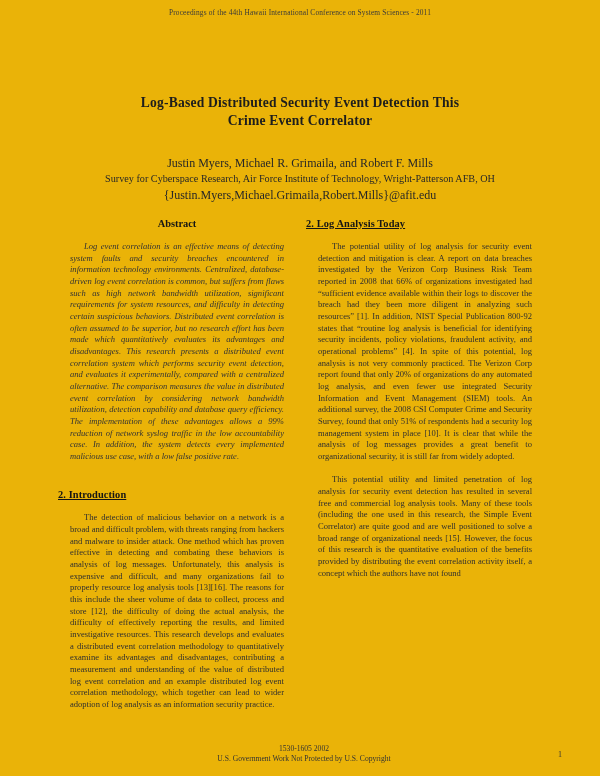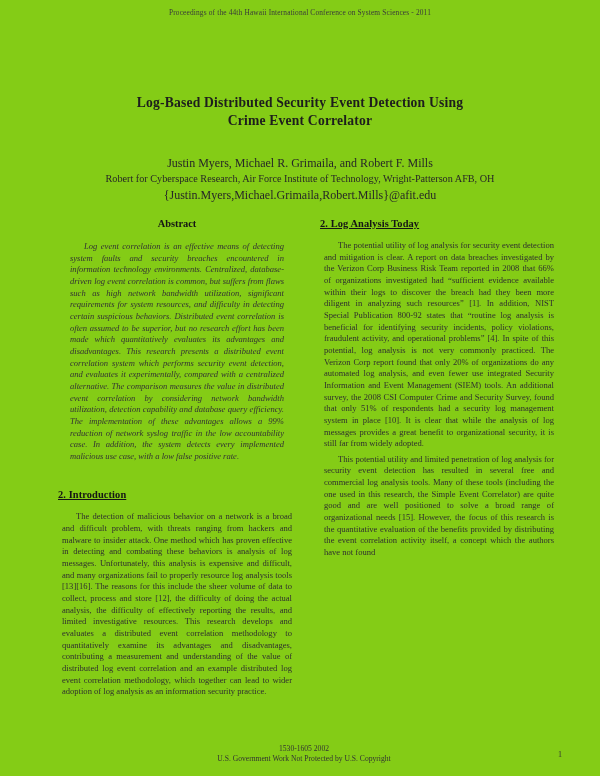--- a/index.html
+++ b/index.html
@@ -11,21 +11,21 @@
     width: 600px;
     height: 776px;
     position: relative;
     font-family: "Liberation Serif", serif;
     color: #2b2b2b;
     overflow: hidden;
   }
   .page {
     position: absolute;
     inset: 0;
-    background: #84cc16;
+    background: #eab308;
   }
 
   
   .running-header {
     position: absolute;
     top: 8px;
     left: 0;
     right: 0;
     text-align: center;
     font-size: 7.4px;
@@ -63,21 +63,21 @@
   .author-email { font-size: 12px; color: #272727; }
 
   
   .columns {
     position: absolute;
     top: 218px;
     left: 58px;
     width: 486px;
     height: 505px;
     display: flex;
-    gap: 24px;
+    gap: 10px;
     justify-content: space-between;
   }
   .col {
     width: 238px;
     flex: 0 0 238px;
   }
 
   .section-heading {
     font-size: 10.4px;
     font-weight: bold;
@@ -87,21 +87,21 @@
     text-decoration: underline;
   }
   .abstract-heading {
     font-size: 10.4px;
     font-weight: bold;
     text-align: center;
     color: #151515;
     margin: 0 0 2px 0;
   }
   p.body-text {
-    margin: 4px;
+    margin: 12px;
     font-size: 8.55px;
     line-height: 1.365;
     text-align: justify;
     text-indent: 14px;
     color: #2f2f2f;
     hyphens: none;
   }
   p.abstract-text {
     margin: 12px;
     font-size: 8.55px;
@@ -137,28 +137,28 @@
 </style>
 </head>
 <body>
 
 <div class="page">
 
   <div class="running-header">Proceedings of the 44th Hawaii International Conference on System Sciences - 2011</div>
 
   <div class="title-block">
     <div class="paper-title">
-      <span>Log-Based Distributed Security Event Detection Using</span><br>
+      <span>Log-Based Distributed Security Event Detection This</span><br>
       <span>Crime Event Correlator</span>
     </div>
   </div>
 
   <div class="author-block">
     <div class="author-names">Justin Myers, Michael R. Grimaila, and Robert F. Mills</div>
-    <div class="author-affil">Robert for Cyberspace Research, Air Force Institute of Technology, Wright-Patterson AFB, OH</div>
+    <div class="author-affil">Survey for Cyberspace Research, Air Force Institute of Technology, Wright-Patterson AFB, OH</div>
     <div class="author-email">{Justin.Myers,Michael.Grimaila,Robert.Mills}@afit.edu</div>
   </div>
 
   <div class="columns">
 
     <div class="col">
       <div class="abstract-heading">Abstract</div>
       <p class="abstract-text">Log event correlation is an effective means of detecting system faults and security breaches encountered in information technology environments. Centralized, database-driven log event correlation is common, but suffers from flaws such as high network bandwidth utilization, significant requirements for system resources, and difficulty in detecting certain suspicious behaviors. Distributed event correlation is often assumed to be superior, but no research effort has been made which quantitatively evaluates its advantages and disadvantages. This research presents a distributed event correlation system which performs security event detection, and evaluates it experimentally, compared with a centralized alternative. The comparison measures the value in distributed event correlation by considering network bandwidth utilization, detection capability and database query efficiency. The implementation of these advantages allows a 99% reduction of network syslog traffic in the low accountability case. In addition, the system detects every implemented malicious use case, with a low false positive rate.</p>
 
       <div class="spacer-md"></div>

